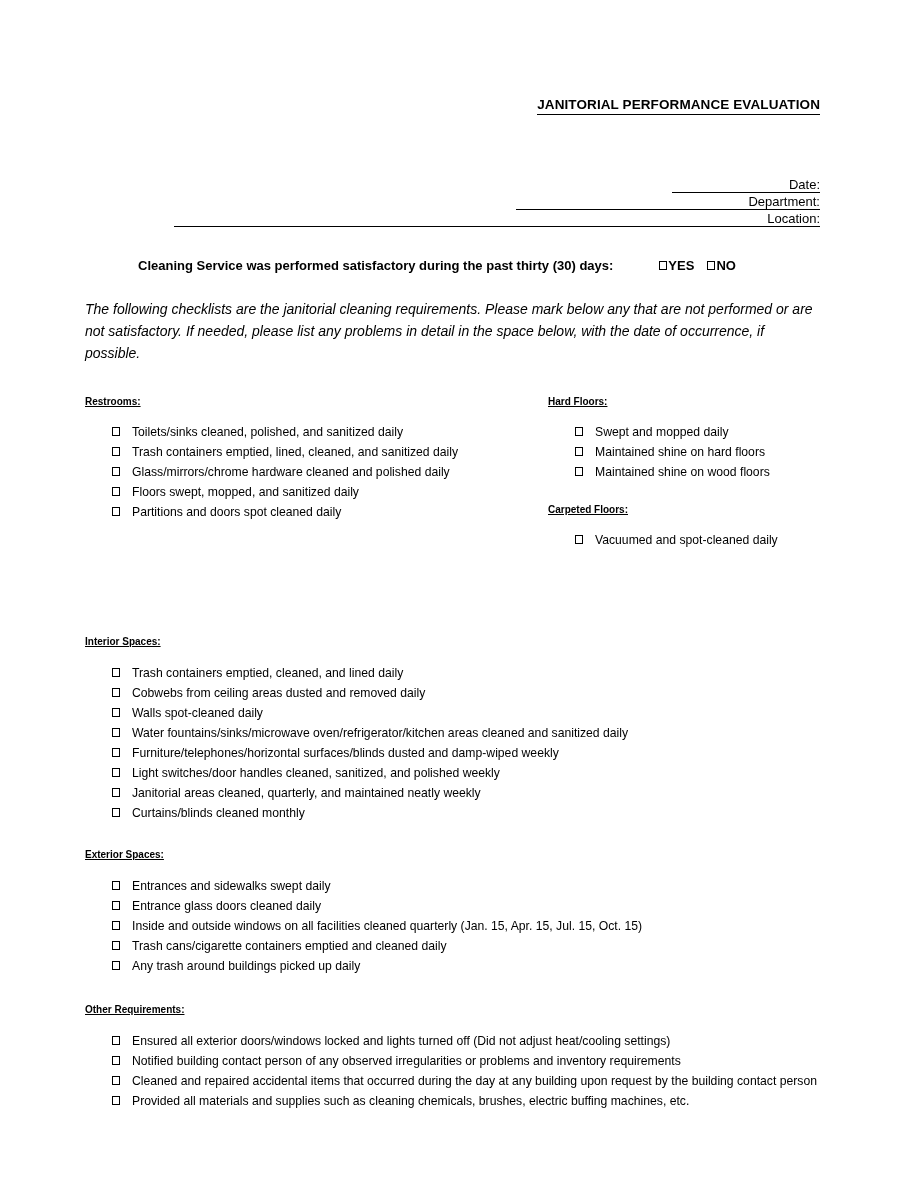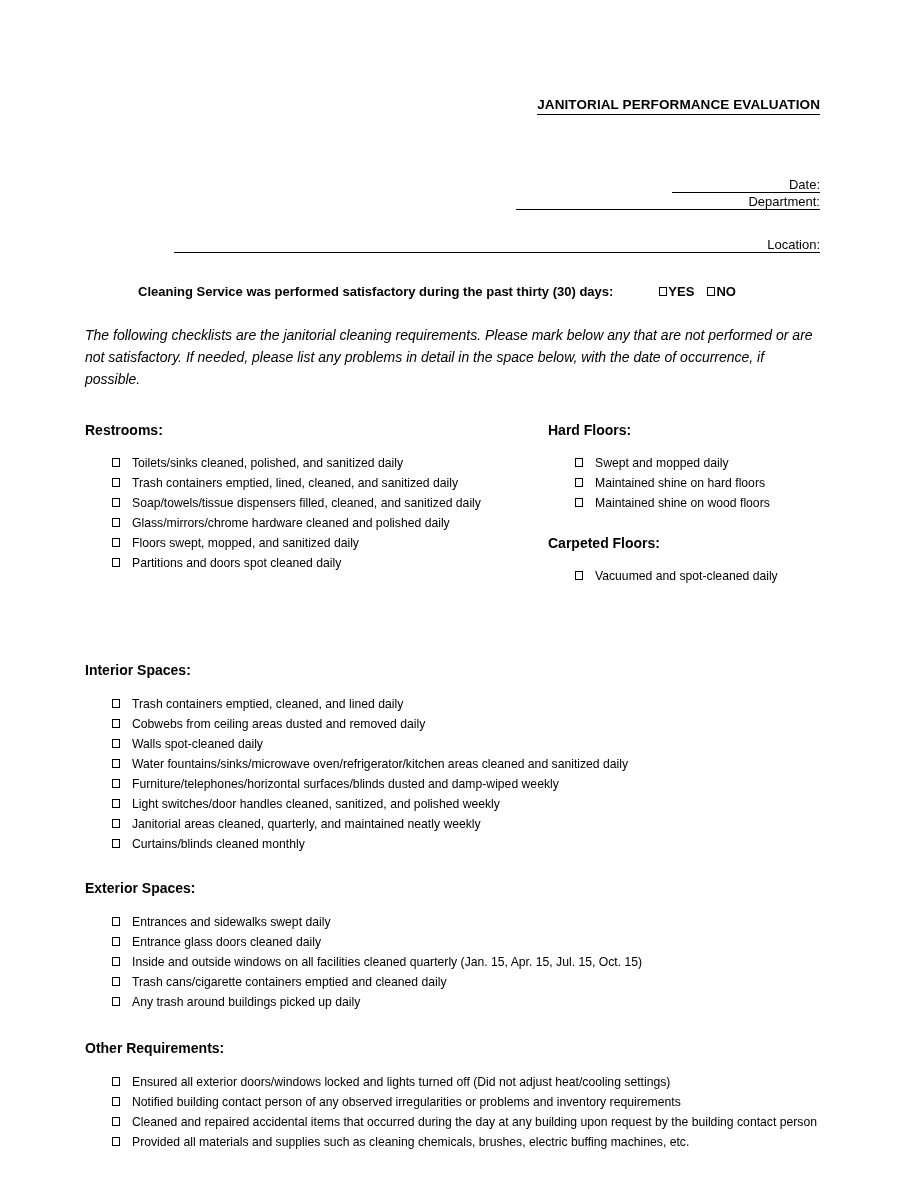--- a/index.html
+++ b/index.html
@@ -61,21 +61,21 @@
   .rule {
     border-bottom: 1.8px solid #000;
     height: 0;
     margin-left: 8px;
     margin-bottom: 2px;
   }
   #row-date { margin-top: 63px; }
   #row-date .rule-date { width: 148px; }
   #row-date .dept-label { margin-left: 74px; }
   #row-date .rule-dept { width: 304px; }
-  #row-location { margin-top: 26px; }
+  #row-location { }
   #row-location .rule-location { width: 646px; }
 
   
   .satisfactory-row {
     display: flex;
     align-items: flex-start;
     margin-top: 29px;
     padding-left: 53px;
     font-size: 13px;
     font-weight: bold;
@@ -105,23 +105,24 @@
     margin-top: 26px;
     font-size: 14px;
     font-style: italic;
     line-height: 1.55;
     width: 728px;
     text-align: left;
   }
 
   
   .section-heading {
-    font-size: 14px;
+    font-size: 10px;
     font-weight: bold;
     line-height: 1.2;
+    text-decoration: underline;
   }
   .check-list {
     list-style: none;
     margin: 0;
     padding: 0;
   }
   .check-item {
     display: flex;
     align-items: flex-start;
     font-size: 12.2px;
@@ -213,24 +214,20 @@
           <li class="check-item">
             <span class="box"></span>
             <span class="txt">Toilets/sinks cleaned, polished, and sanitized daily</span>
           </li>
           <li class="check-item">
             <span class="box"></span>
             <span class="txt">Trash containers emptied, lined, cleaned, and sanitized daily</span>
           </li>
           <li class="check-item">
             <span class="box"></span>
-            <span class="txt">Soap/towels/tissue dispensers filled, cleaned, and sanitized daily</span>
-          </li>
-          <li class="check-item">
-            <span class="box"></span>
             <span class="txt">Glass/mirrors/chrome hardware cleaned and polished daily</span>
           </li>
           <li class="check-item">
             <span class="box"></span>
             <span class="txt">Floors swept, mopped, and sanitized daily</span>
           </li>
           <li class="check-item">
             <span class="box"></span>
             <span class="txt">Partitions and doors spot cleaned daily</span>
           </li>

